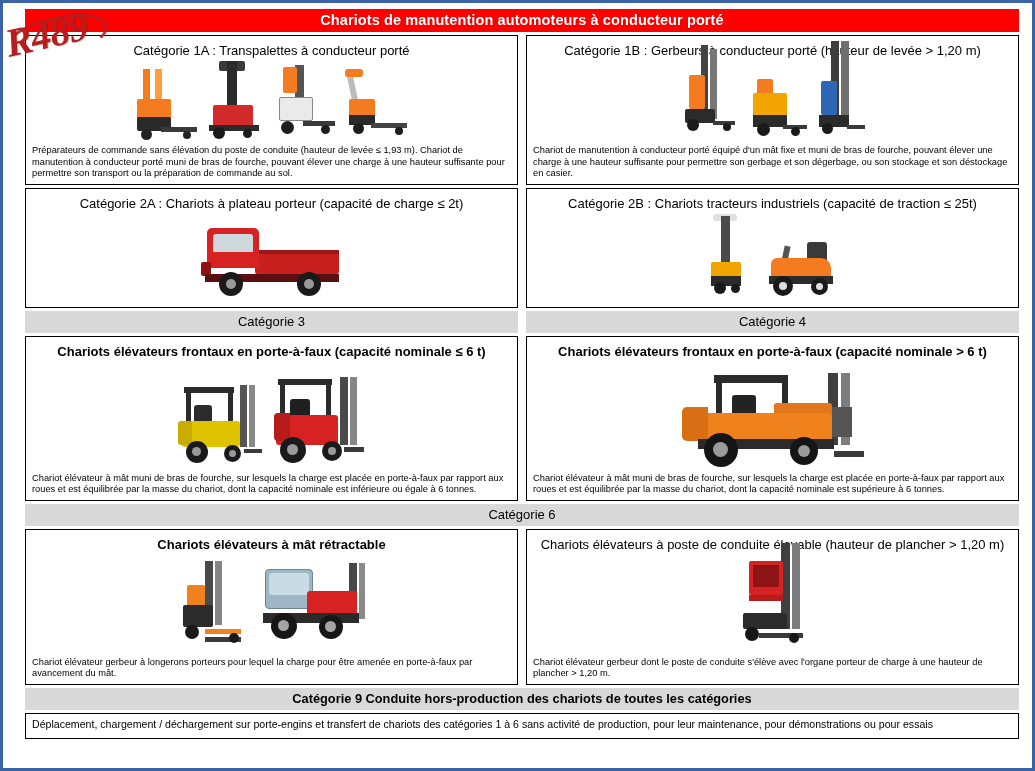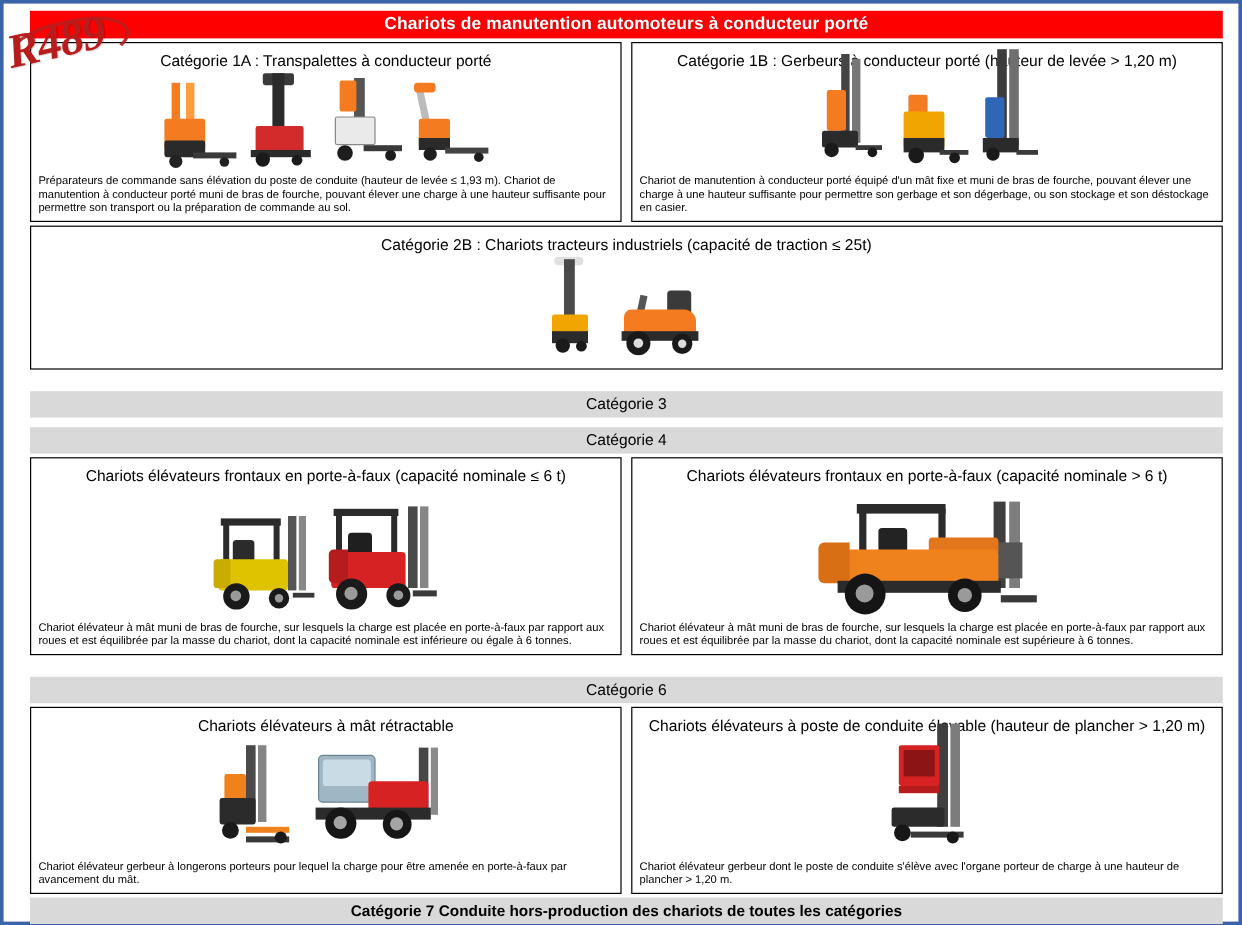--- a/index.html
+++ b/index.html
@@ -87,38 +87,38 @@
     padding: 4px 4px 3px 4px;
     display: flex;
     flex-direction: column;
     height: 100%;
   }
   .card-title {
     text-align: center;
     font-size: 13px;
     padding: 3px 2px 2px 2px;
   }
-  .card-title.bold { font-weight: normal; font-size: 13px; }
+  .card-title.bold { font-weight: bold; font-size: 13px; }
   .illus {
     flex: 1 1 auto;
     display: flex;
     align-items: flex-end;
     justify-content: center;
     gap: 10px;
     padding: 4px 6px 2px 6px;
     min-height: 0;
   }
   .desc {
     font-size: 9.3px;
     line-height: 1.25;
     color: #000;
     padding: 2px 2px 1px 2px;
   }
 
-  .half-band-row { display:flex; gap: 8px; margin-top: 18px; flex-direction: column; }
+  .half-band-row { display:flex; gap: 8px; margin-top: 3px; }
   .half-band {
     flex: 1 1 0;
     background: #d9d9d9;
     text-align: center;
     font-size: 13px;
     padding: 3px 0 4px 0;
   }
 
   .footer-band {
     background: #d9d9d9;
@@ -408,20 +408,39 @@
             </div>
           </div>
           <div class="desc">Chariot de manutention à conducteur porté équipé d'un mât fixe et muni de bras de fourche, pouvant élever une charge à une hauteur suffisante pour permettre son gerbage et son dégerbage, ou son stockage et son déstockage en casier.</div>
         </div>
       </div>
     </div>
 
     <div class="row" style="height:120px;">
       <div class="col">
         <div class="card">
+          <div class="card-title">Catégorie 2A : Chariots à plateau porteur (capacité de charge ≤ 2t)</div>
+          <div class="illus">
+            <div class="veh truck">
+              <div class="bx bedrail"></div>
+                <div class="bx bed"></div>
+                <div class="bx cab"></div>
+              <div class="bx win"></div>
+                <div class="bx bumper"></div>
+                <div class="bx chassis"></div>
+              <div class="bx w1"></div>
+                <div class="bx w1c"></div>
+                <div class="bx w2"></div>
+                <div class="bx w2c"></div>
+            </div>
+          </div>
+        </div>
+      </div>
+      <div class="col">
+        <div class="card">
           <div class="card-title">Catégorie 2B : Chariots tracteurs industriels (capacité de traction ≤ 25t)</div>
           <div class="illus">
             <div class="veh tr1">
               <div class="bx grip"></div>
                 <div class="bx col"></div>
                 <div class="bx body"></div>
               <div class="bx dark"></div>
                 <div class="bx w1"></div>
                 <div class="bx w2"></div>
             </div>
@@ -559,17 +578,17 @@
               <div class="bx legs"></div>
                 <div class="bx w1"></div>
                 <div class="bx w2"></div>
             </div>
           </div>
           <div class="desc">Chariot élévateur gerbeur dont le poste de conduite s'élève avec l'organe porteur de charge à une hauteur de plancher &gt; 1,20 m.</div>
         </div>
       </div>
     </div>
 
-    <div class="footer-band">Catégorie 7 Conduite hors-production des chariots de toutes les catégories</div>
+    <div class="footer-band">Catégorie 9 Conduite hors-production des chariots de toutes les catégories</div>
     <div class="footer-box">Déplacement, chargement / déchargement sur porte-engins et transfert de chariots des catégories 1 à 6 sans activité de production, pour leur maintenance, pour démonstrations ou pour essais</div>
 
   </div>
 </div>
 
 </body></html>

